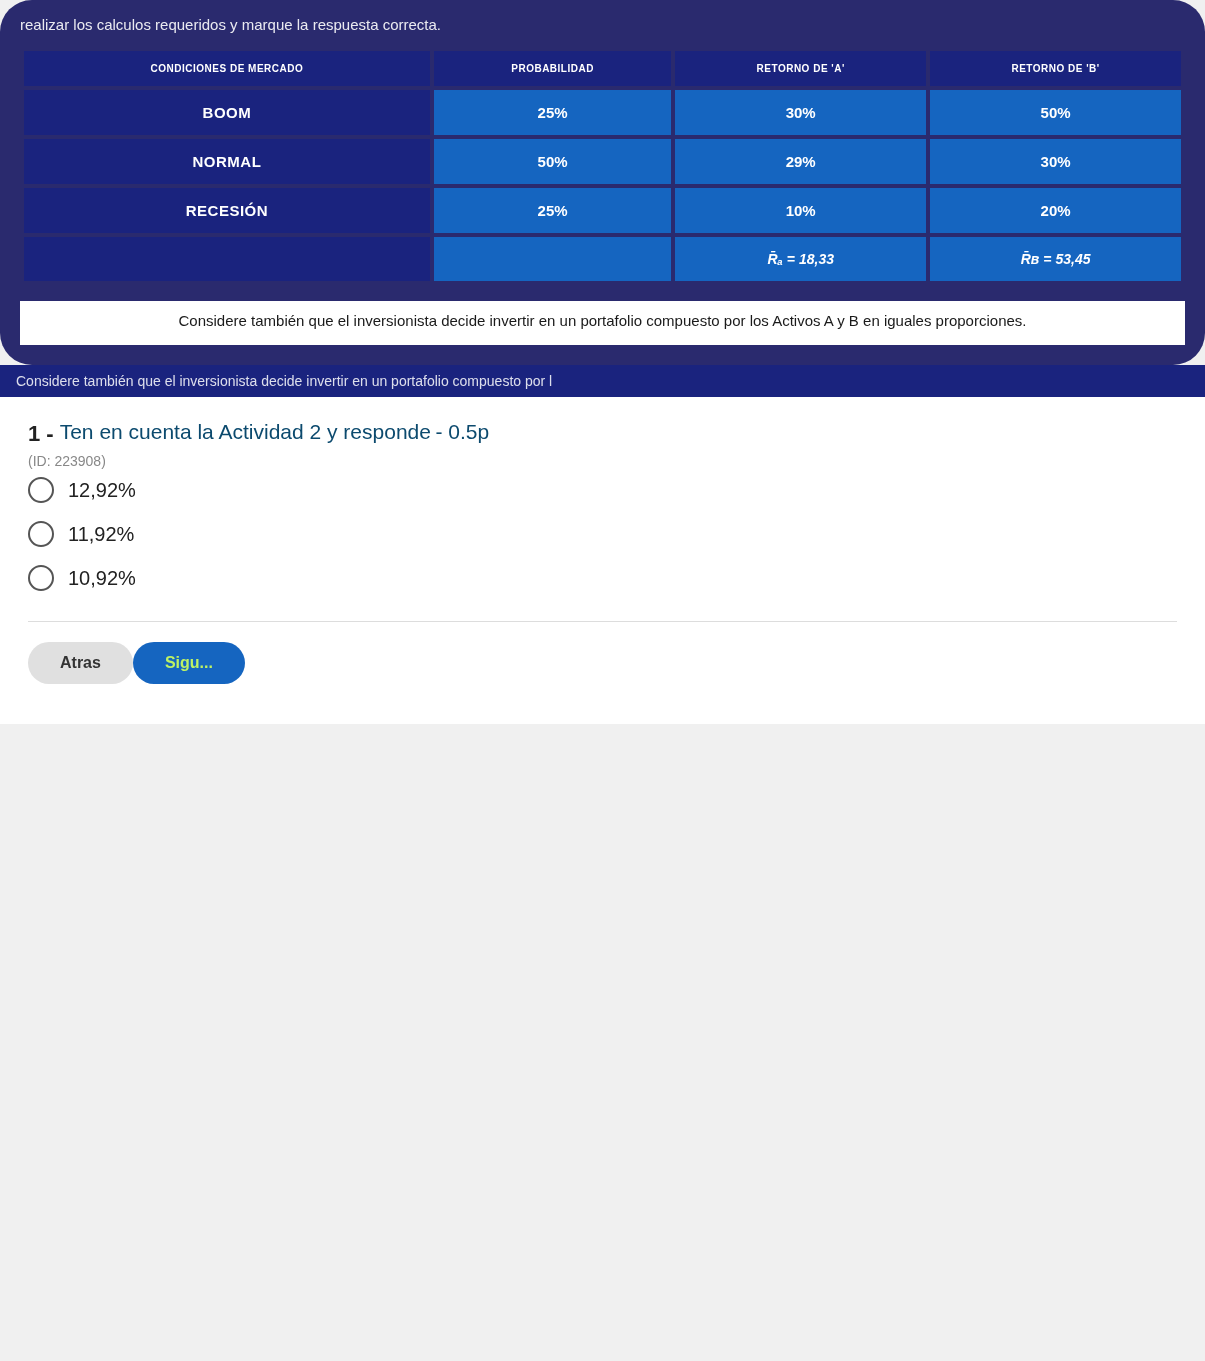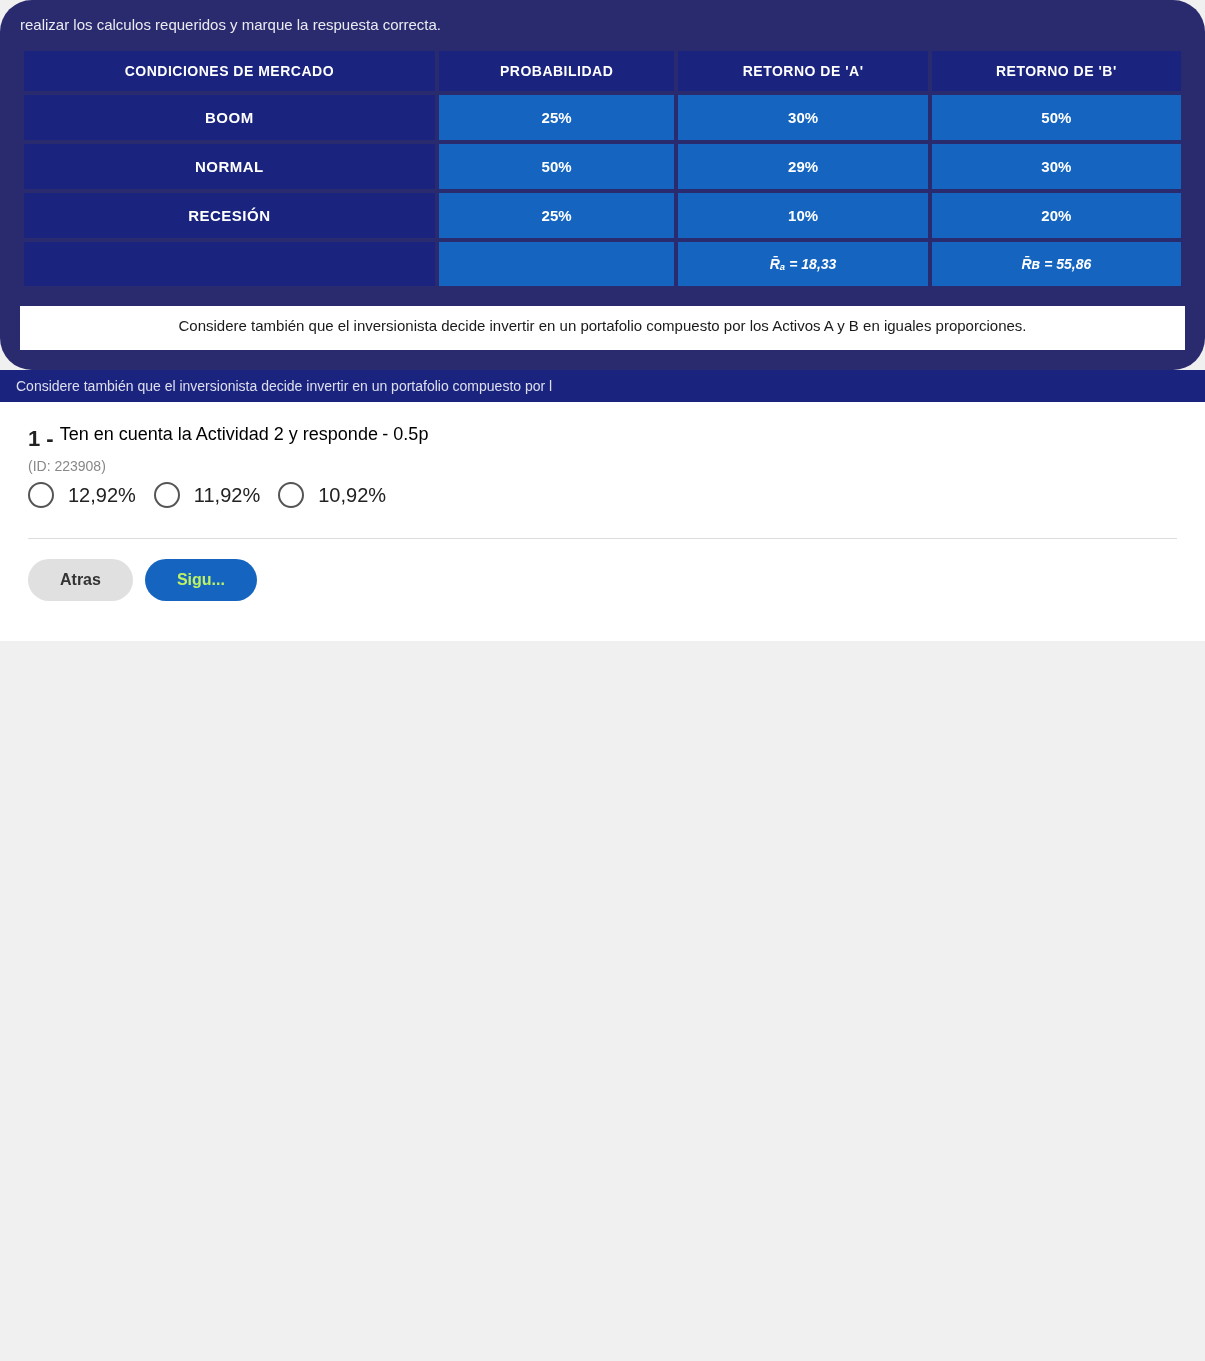--- a/index.html
+++ b/index.html
@@ -30,21 +30,21 @@
     .data-table {
       width: 100%;
       border-collapse: separate;
       border-spacing: 4px;
     }
 
     .data-table th {
       background: #1a237e;
       color: #fff;
       font-weight: bold;
-      font-size: 14px;
+      font-size: 10px;
       text-align: center;
       padding: 12px 8px;
       text-transform: uppercase;
       letter-spacing: 0.5px;
     }
 
     .data-table td {
       background: #1565c0;
       color: #fff;
       font-size: 15px;
@@ -101,22 +101,22 @@
 
     .question-number {
       font-size: 22px;
       font-weight: bold;
       color: #222;
       margin-right: 6px;
       margin-top: 4px;
     }
 
     .question-intro {
-      font-size: 18px;
-      color: #000000;
+      font-size: 21px;
+      color: #0c4a6e;
       font-weight: 500;
       line-height: 1.4;
     }
 
     .question-title {
       font-size: 46px;
       font-weight: bold;
       color: #111;
       margin: 6px 0 6px 0;
       line-height: 1.2;
@@ -129,21 +129,21 @@
     }
 
     .question-id {
       font-size: 14px;
       color: #888;
       margin-bottom: 8px;
     }
 
     .answer-options {
       display: flex;
-      flex-direction: row;
+      flex-direction: column;
       gap: 18px;
       margin-bottom: 30px;
     }
 
     .answer-option {
       display: flex;
       align-items: center;
       gap: 14px;
       cursor: pointer;
     }
@@ -163,21 +163,20 @@
     }
 
     .divider {
       border: none;
       border-top: 1px solid #ddd;
       margin: 10px 0 20px 0;
     }
 
     .bottom-nav {
       display: flex;
-      gap: 12px;
       padding: 0 0 10px 0;
       align-items: center;
     }
 
     .btn-atras {
       background: #e0e0e0;
       color: #333;
       border: none;
       border-radius: 22px;
       padding: 12px 32px;
@@ -228,21 +227,21 @@
         <tr>
           <td class="label-cell">RECESIÓN</td>
           <td>25%</td>
           <td>10%</td>
           <td>20%</td>
         </tr>
         <tr>
           <td class="label-cell"></td>
           <td></td>
           <td class="formula-cell">R̄ₐ = 18,33</td>
-          <td class="formula-cell">R̄ʙ = 55,86</td>
+          <td class="formula-cell">R̄ʙ = 53,45</td>
         </tr>
       </tbody>
   </table>
 
   <div class="table-note">Considere también que el inversionista decide invertir en un portafolio compuesto por los Activos A y B en iguales proporciones.</div>
 </div>
 
 <div class="overlap-strip">
   <span>Considere también que el inversionista decide invertir en un portafolio compuesto por l</span>
 </div>

